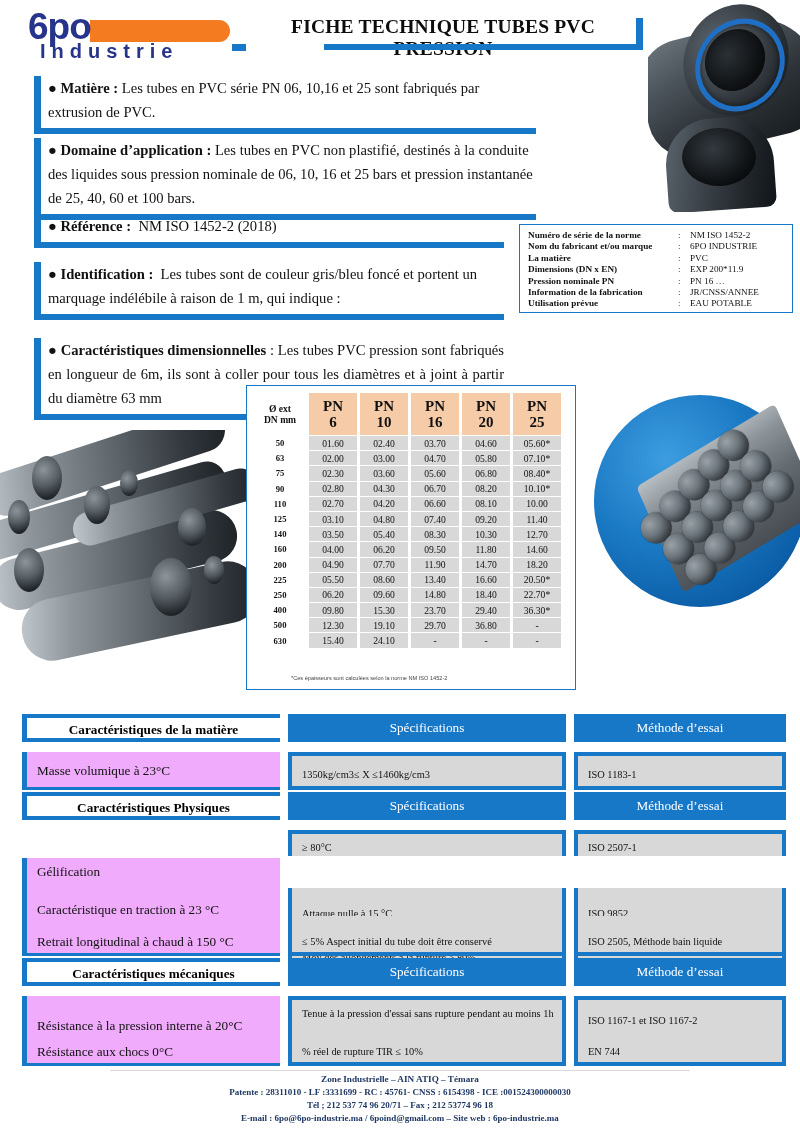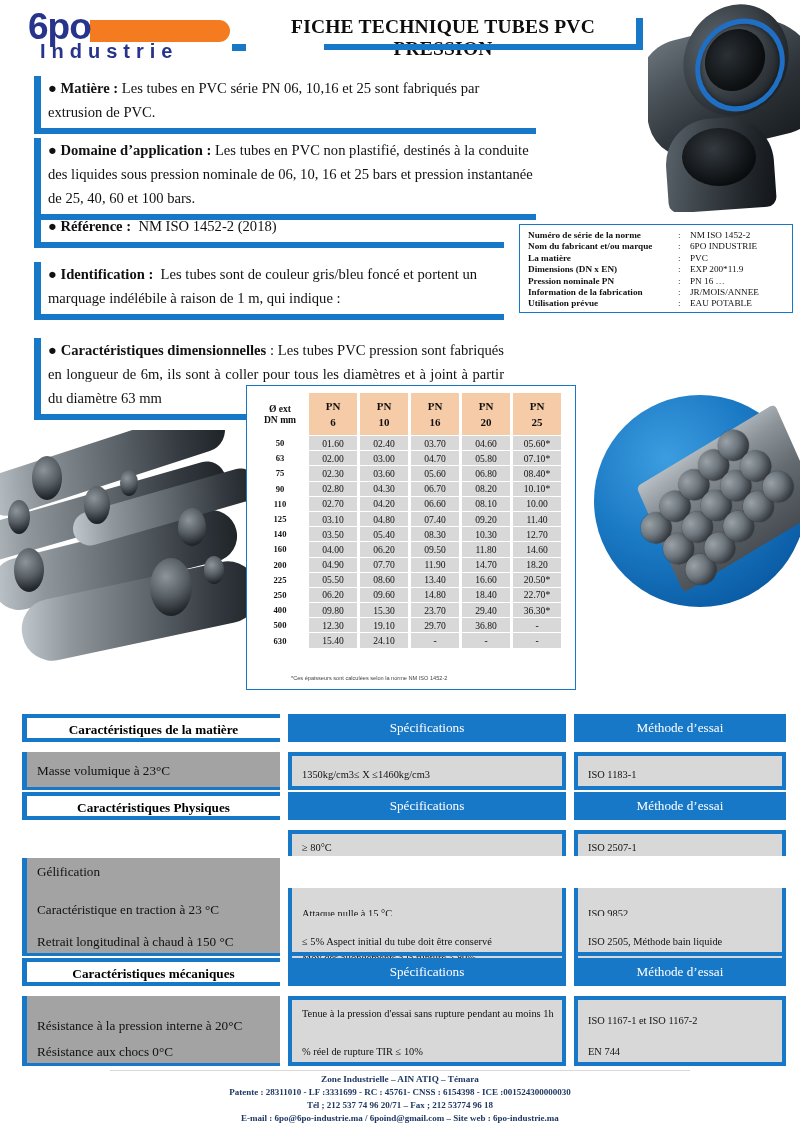--- a/index.html
+++ b/index.html
@@ -82,42 +82,42 @@
     background:linear-gradient(102deg,#c4cbd0 0%,#8f969c 22%,#5c6369 55%,#343a40 80%,#1d2226 100%);}
   .lpend{position:absolute;border-radius:50%;
     background:radial-gradient(circle at 38% 32%,#8d949a 0%,#555c62 45%,#23282c 78%,#0c0e10 100%);}
 
   
   .dimtable{position:absolute;left:246px;top:385px;width:328px;height:303px;
     border:1.6px solid #1878C8;background:#ffffff;}
   .dt{border-collapse:separate;border-spacing:3px 1px;margin:6px 0 0 4px;}
   .dt th.corner{width:52px;font-size:9.6px;font-weight:bold;color:#111;line-height:11px;
     text-align:center;vertical-align:middle;background:transparent;padding:0;}
-  .dt th.pn{width:48px;height:42px;background:#F6CBA8;color:#111;font-size:11px;
+  .dt th.pn{width:48px;height:42px;background:#F6CBA8;color:#111;font-size:15px;
     font-weight:bold;text-align:center;vertical-align:middle;line-height:16px;padding:0;}
   .dt td.dn{width:52px;font-size:8.6px;font-weight:bold;text-align:center;color:#111;padding:1px 0;}
   .dt td.v{width:48px;background:#D8D8D8;font-size:9.6px;text-align:center;color:#111;padding:1.6px 0;}
   .dt-note{position:absolute;left:44px;top:289px;font-size:5.6px;color:#444;
     font-family:"Liberation Sans",sans-serif;}
 
   
   .spec{position:absolute;left:0;width:800px;}
   .srow{position:relative;width:800px;}
   .cell{position:absolute;box-sizing:border-box;}
   .c1{left:22px;width:258px;}
   .c2{left:288px;width:278px;}
   .c3{left:574px;width:212px;}
 
   .hdr-left{background:#fff;border-top:4px solid #1878C8;border-bottom:4px solid #1878C8;
     border-left:5px solid #1878C8;height:28px;line-height:24px;text-align:center;
     font-weight:bold;font-size:13.2px;color:#000000;}
   .hdr-blue{background:#1878C8;height:28px;line-height:28px;text-align:center;
     font-weight:normal;font-size:13.2px;color:#ffffff;}
 
-  .body-left{background:#a3a3a3;border-left:5px solid #1878C8;border-bottom:3px solid #1878C8;
+  .body-left{background:#f0abfc;border-left:5px solid #1878C8;border-bottom:3px solid #1878C8;
     font-size:13.2px;color:#111;padding:4px 0 4px 10px;}
   .body-left.nb{border-bottom:none;}
   .body-gray{background:#D8D8D8;font-size:10.4px;color:#111;padding:5px 0 5px 10px;
     border-left:4px solid #1878C8;border-right:4px solid #1878C8;}
   .body-gray.topb{border-top:4px solid #1878C8;}
   .body-gray.botb{border-bottom:4px solid #1878C8;}
   .body-gray2{background:#D8D8D8;font-size:10.4px;color:#111;padding:16px 0 5px 10px;
     border-left:4px solid #1878C8;border-right:4px solid #1878C8;margin-top:30px;}
   .lh2{line-height:17px;}
 
@@ -225,21 +225,21 @@
           <td class="v">EXP 200*11.9</td>
         </tr>
         <tr>
           <td class="k">Pression nominale PN</td>
           <td class="c">:</td>
           <td class="v">PN 16 …</td>
         </tr>
         <tr>
           <td class="k">Information de la fabrication</td>
           <td class="c">:</td>
-          <td class="v">JR/MOIS/ANNEE</td>
+          <td class="v">JR/CNSS/ANNEE</td>
         </tr>
         <tr>
           <td class="k">Utilisation prévue</td>
           <td class="c">:</td>
           <td class="v">EAU POTABLE</td>
         </tr>
       </tbody>
     </table>
   </div>
 

